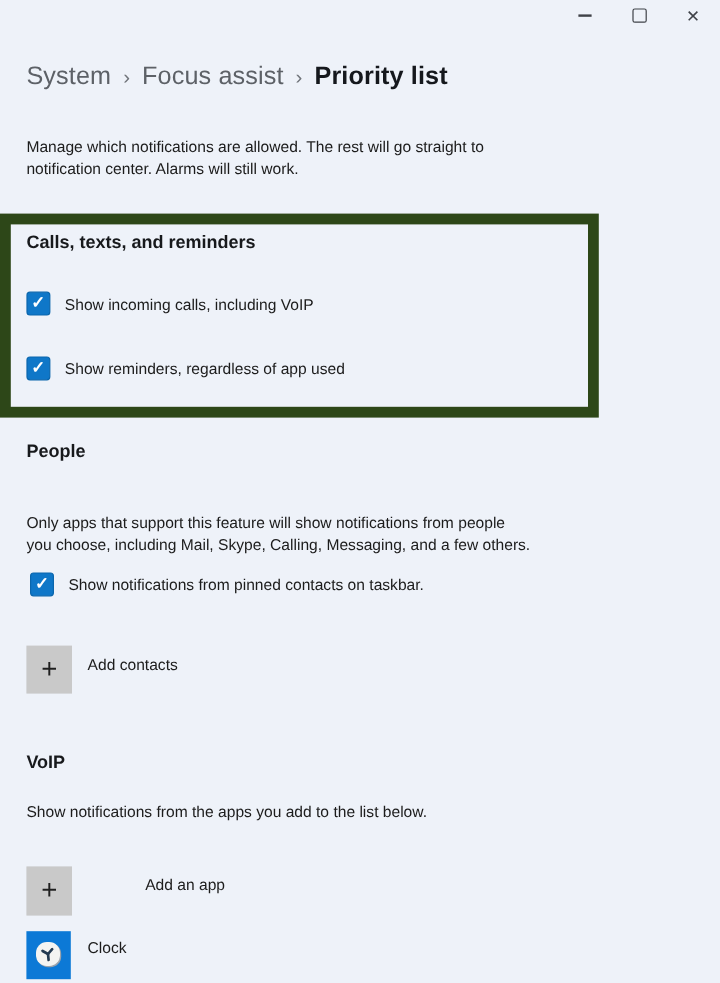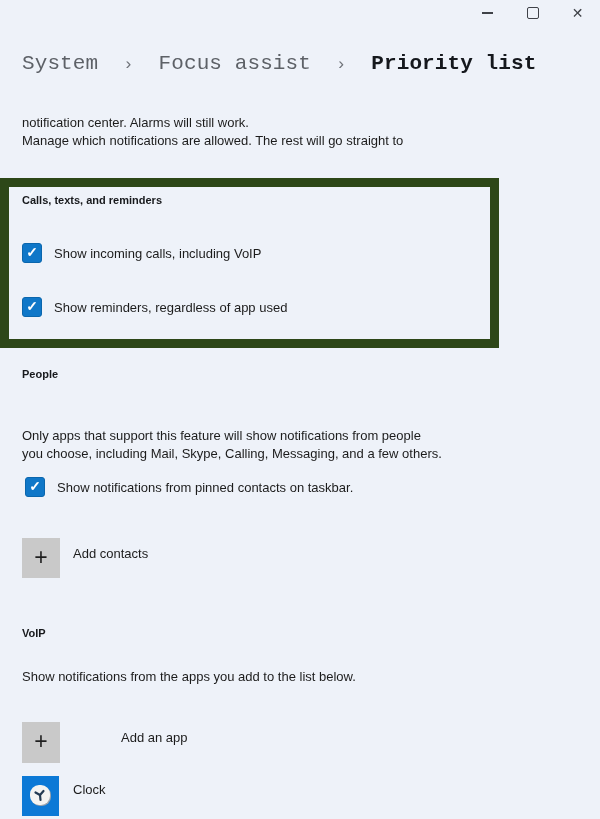--- a/index.html
+++ b/index.html
@@ -7,27 +7,27 @@
   #screen{position:relative; width:600px; height:819px; background:#eef2f9; overflow:hidden;}
 
   
   .win-controls{position:absolute; top:0; right:0; height:26px; display:flex; align-items:center;}
   .win-btn{width:45px; height:26px; display:flex; align-items:center; justify-content:center; cursor:default;}
   .min-glyph{width:11px; height:2px; background:#3f4248;}
   .max-glyph{width:10px; height:10px; border:1.6px solid #3f4248; border-radius:2px; background:transparent;}
   .close-glyph{font-size:14px; color:#3f4248; line-height:1;}
 
   
-  .breadcrumb{position:absolute; left:22px; top:52px; display:flex; align-items:center; gap:25px; font-size:21px; color:#5d6167; letter-spacing:0.1px;font-family:Liberation Mono, monospace;}
+  .breadcrumb{position:absolute; left:22px; top:52px; display:flex; align-items:center; gap:10px; font-size:21px; color:#5d6167; letter-spacing:0.1px;}
   .breadcrumb .sep{font-size:17px; color:#70747a; padding-top:1px;}
   .breadcrumb .current{color:#15181d; font-weight:bold;}
 
   .body-text{position:absolute; left:22px; font-size:13px; color:#1c1c1c; line-height:18px;}
 
-  .section-title{position:absolute; left:22px; font-size:11px; font-weight:bold; color:#17191c;}
+  .section-title{position:absolute; left:22px; font-size:15px; font-weight:bold; color:#17191c;}
 
   
   .highlight-box{position:absolute; left:0; top:178px; width:499px; height:170px; box-sizing:border-box; border:9px solid #2d4718;}
 
   
   .check-row{position:absolute; display:flex; align-items:flex-start;}
   .checkbox{width:20px; height:20px; background:#0f77c8; border:1px solid #0a66ad; box-sizing:border-box; border-radius:3px; display:flex; align-items:center; justify-content:center; flex:0 0 auto;}
   .checkbox .mark{color:#ffffff; font-size:14px; font-weight:bold; line-height:1; transform:translateY(-1px);}
   .check-label{margin-left:12px; font-size:13px; color:#1c1c1c; padding-top:3px; white-space:nowrap;}
 
@@ -58,22 +58,22 @@
 
   <div class="breadcrumb">
     <span>System</span>
     <span class="sep">›</span>
     <span>Focus assist</span>
     <span class="sep">›</span>
     <span class="current">Priority list</span>
   </div>
 
   <div class="body-text" style="top:114px;">
+    <div>Manage which notifications are allowed. The rest will go straight to</div>
     <div>notification center. Alarms will still work.</div>
-    <div>Manage which notifications are allowed. The rest will go straight to</div>
   </div>
 
   <div class="highlight-box"></div>
 
   <div class="section-title" style="top:194px;">Calls, texts, and reminders</div>
 
   <div class="check-row" style="left:22px; top:243px;">
     <div class="checkbox">
       <span class="mark">✓</span>
     </div>

